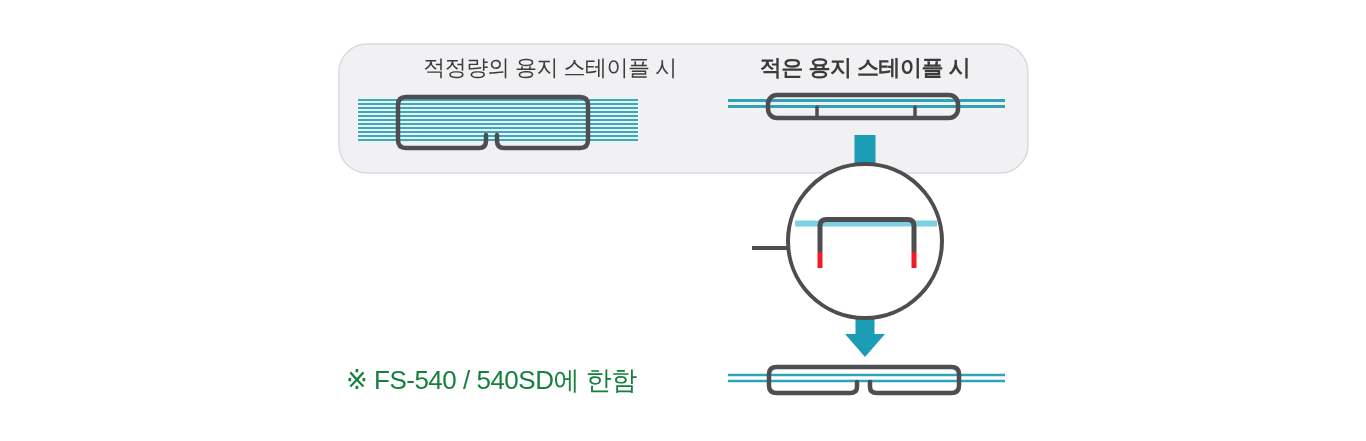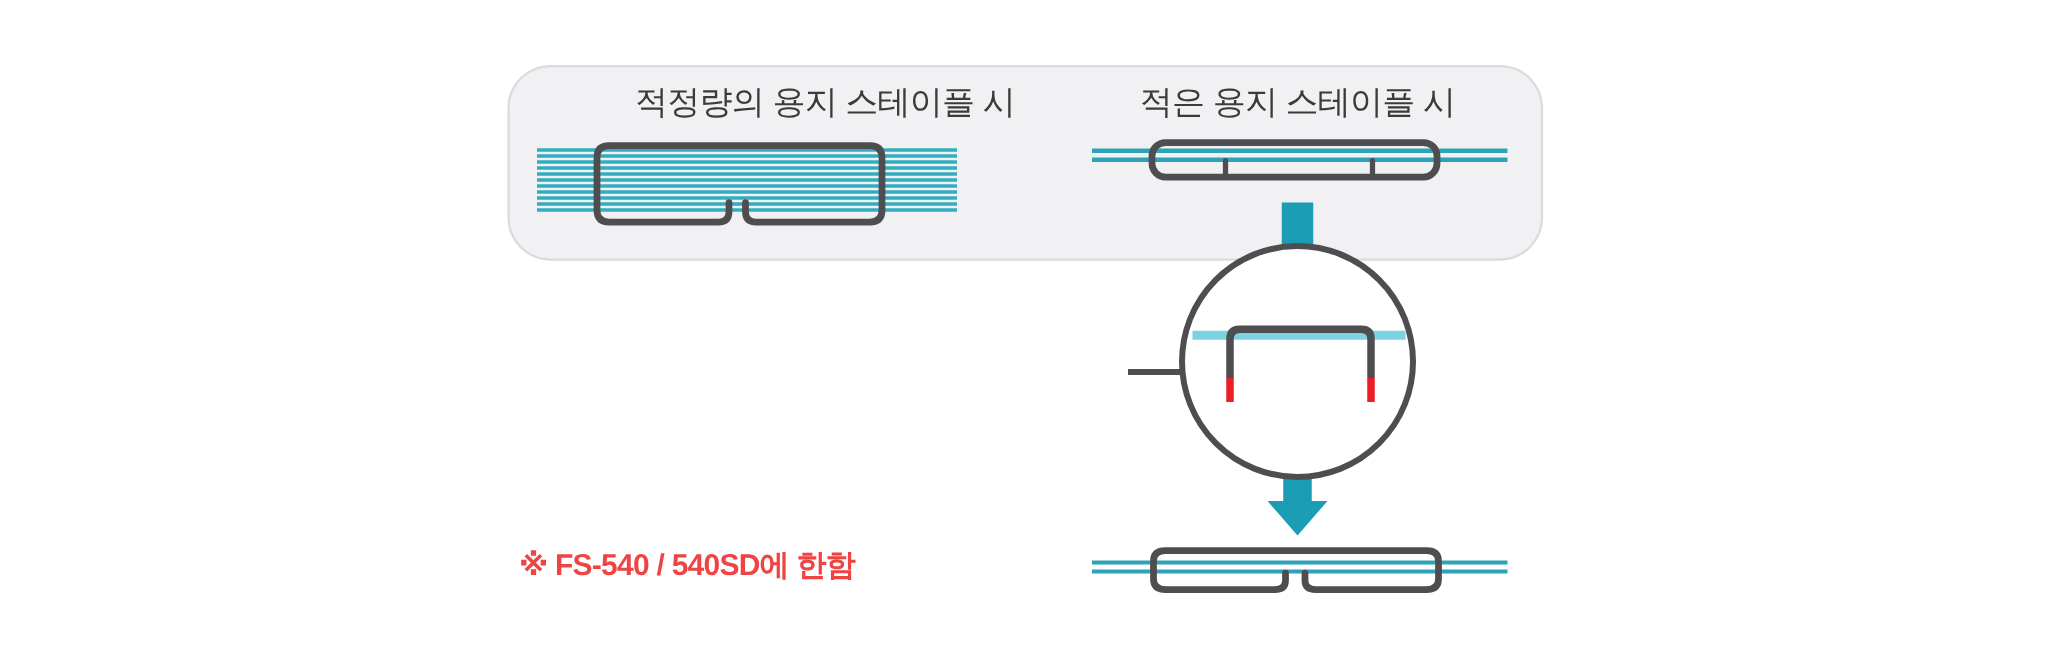--- a/index.html
+++ b/index.html
@@ -25,38 +25,38 @@
     top: 54px;
     height: 28px;
     line-height: 28px;
     font-size: 22px;
     color: #3b3b3b;
     text-align: center;
     white-space: nowrap;
     letter-spacing: -0.5px;
   }
   .caption-left  { left: 374px; width: 256px; margin-left: 48px; }
-  .caption-right { left: 752px; width: 226px; }
+  .caption-right { left: 752px; width: 226px; font-weight: bold; }
   .callout-label {
     position: absolute;
     left: 354px;
     top: 231px;
     font-size: 28px;
     font-weight: 700;
     color: #3b3b3b;
     white-space: nowrap;
     letter-spacing: -0.5px;
   }
   .footnote {
     position: absolute;
     left: 346px;
     top: 363px;
-    font-size: 20px;
-    font-weight: 700;
-    color: #ef4444;
+    font-size: 26px;
+    font-weight: 400;
+    color: #15803d;
     white-space: nowrap;
     letter-spacing: -0.5px;
   }
 </style>
 </head>
 <body>
 
 <div class="stage">
 
   <svg width="1366" height="441" viewBox="0 0 1366 441">

